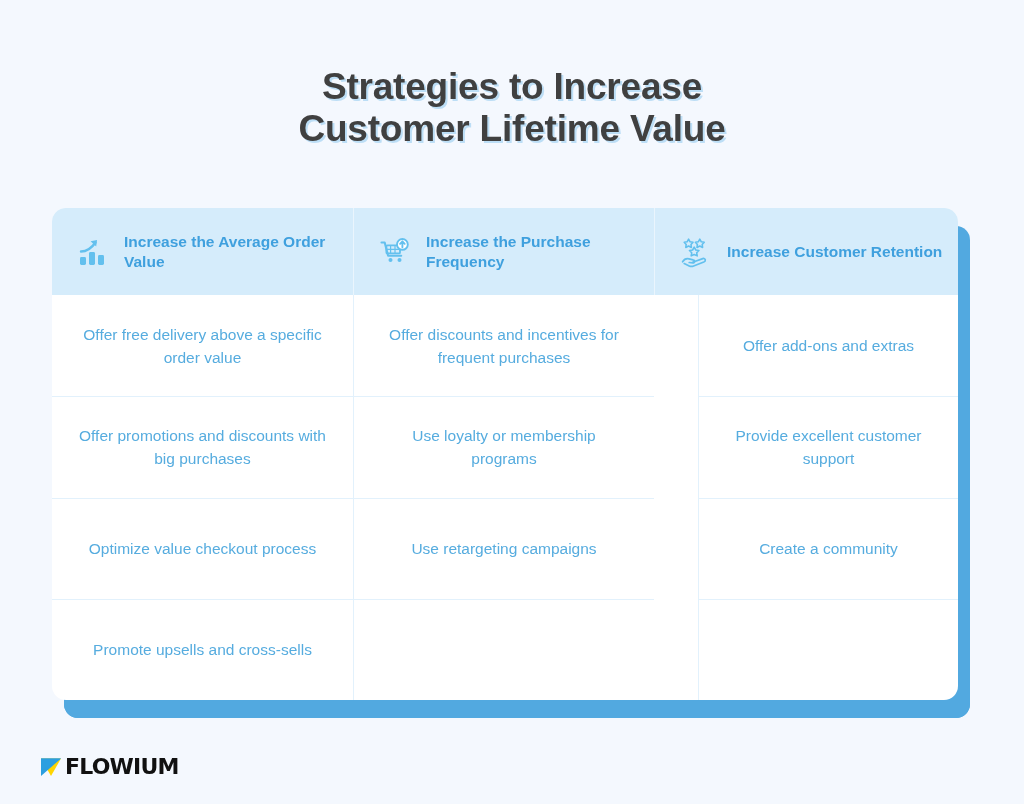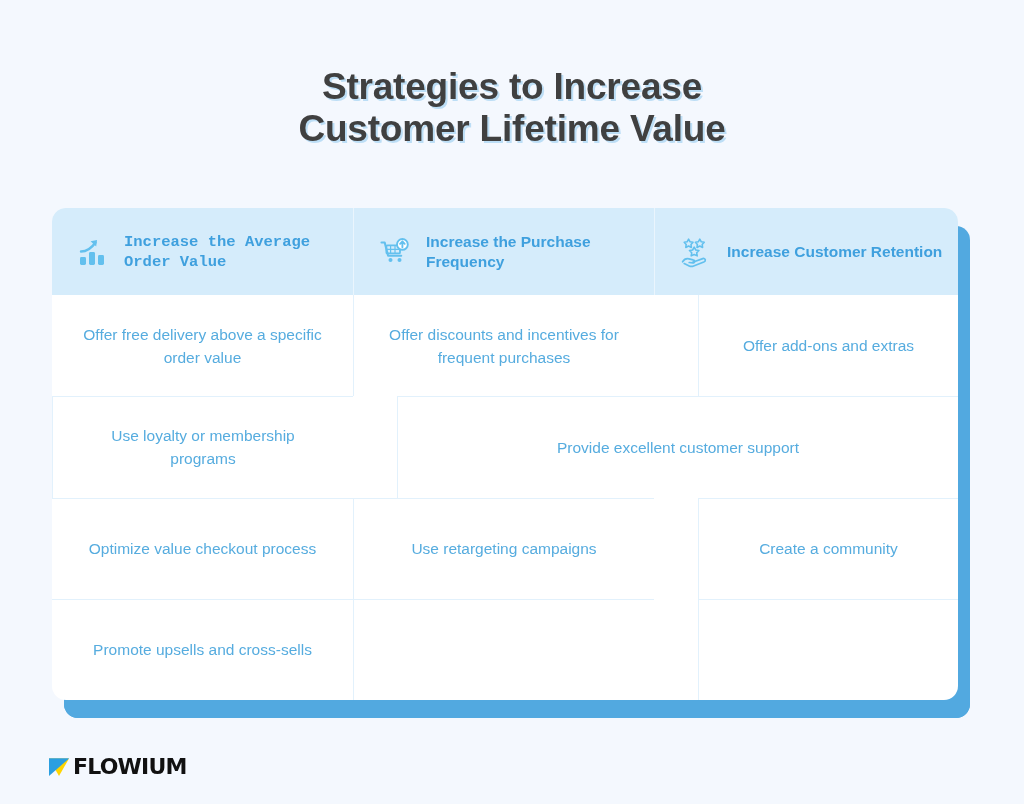--- a/index.html
+++ b/index.html
@@ -71,21 +71,21 @@
     height: 87px;
     background: #d5ecfb;
     flex: 0 0 87px;
   }
   .head-cell {
     display: flex;
     align-items: center;
     padding: 0 14px 0 24px;
     gap: 14px;
   }
-  .head-cell.c1 { flex: 0 0 301px; font-family: Liberation Mono, monospace; }
+  .head-cell.c1 { flex: 0 0 301px; }
   .head-cell.c2 { flex: 0 0 301px; border-left: 1px solid #eaf5fd; justify-content: center; }
   .head-cell.c3 { flex: 1 1 auto;  border-left: 1px solid #eaf5fd; }
 
   .head-icon {
     flex: 0 0 auto;
     width: 34px;
     height: 34px;
     display: flex;
     align-items: center;
     justify-content: center;
@@ -130,21 +130,21 @@
     width: 906px;
     height: 18px;
     background: #52a9e0;
     border-bottom-left-radius: 14px;
     border-bottom-right-radius: 14px;
   }
 
   
   .logo {
     position: absolute;
-    left: 48px;
+    left: 40px;
     top: 757px;
     display: flex;
     align-items: center;
     gap: 3px;
   }
   .logo-mark { width: 22px; height: 20px; display: block; }
   .logo-text {
     font-family: "DejaVu Sans", sans-serif;
     font-size: 22px;
     font-weight: bold;
@@ -214,20 +214,21 @@
 
     </div>
 
     <div class="body-row">
       <div class="cell c1">Offer free delivery above a specific order value</div>
       <div class="cell c2">Offer discounts and incentives for frequent purchases</div>
       <div class="cell c3">Offer add-ons and extras</div>
     </div>
 
     <div class="body-row">
+      <div class="cell c1">Offer promotions and discounts with big purchases</div>
       <div class="cell c2">Use loyalty or membership programs</div>
       <div class="cell c3">Provide excellent customer support</div>
     </div>
 
     <div class="body-row">
       <div class="cell c1">Optimize value checkout process</div>
       <div class="cell c2">Use retargeting campaigns</div>
       <div class="cell c3">Create a community</div>
     </div>
 

